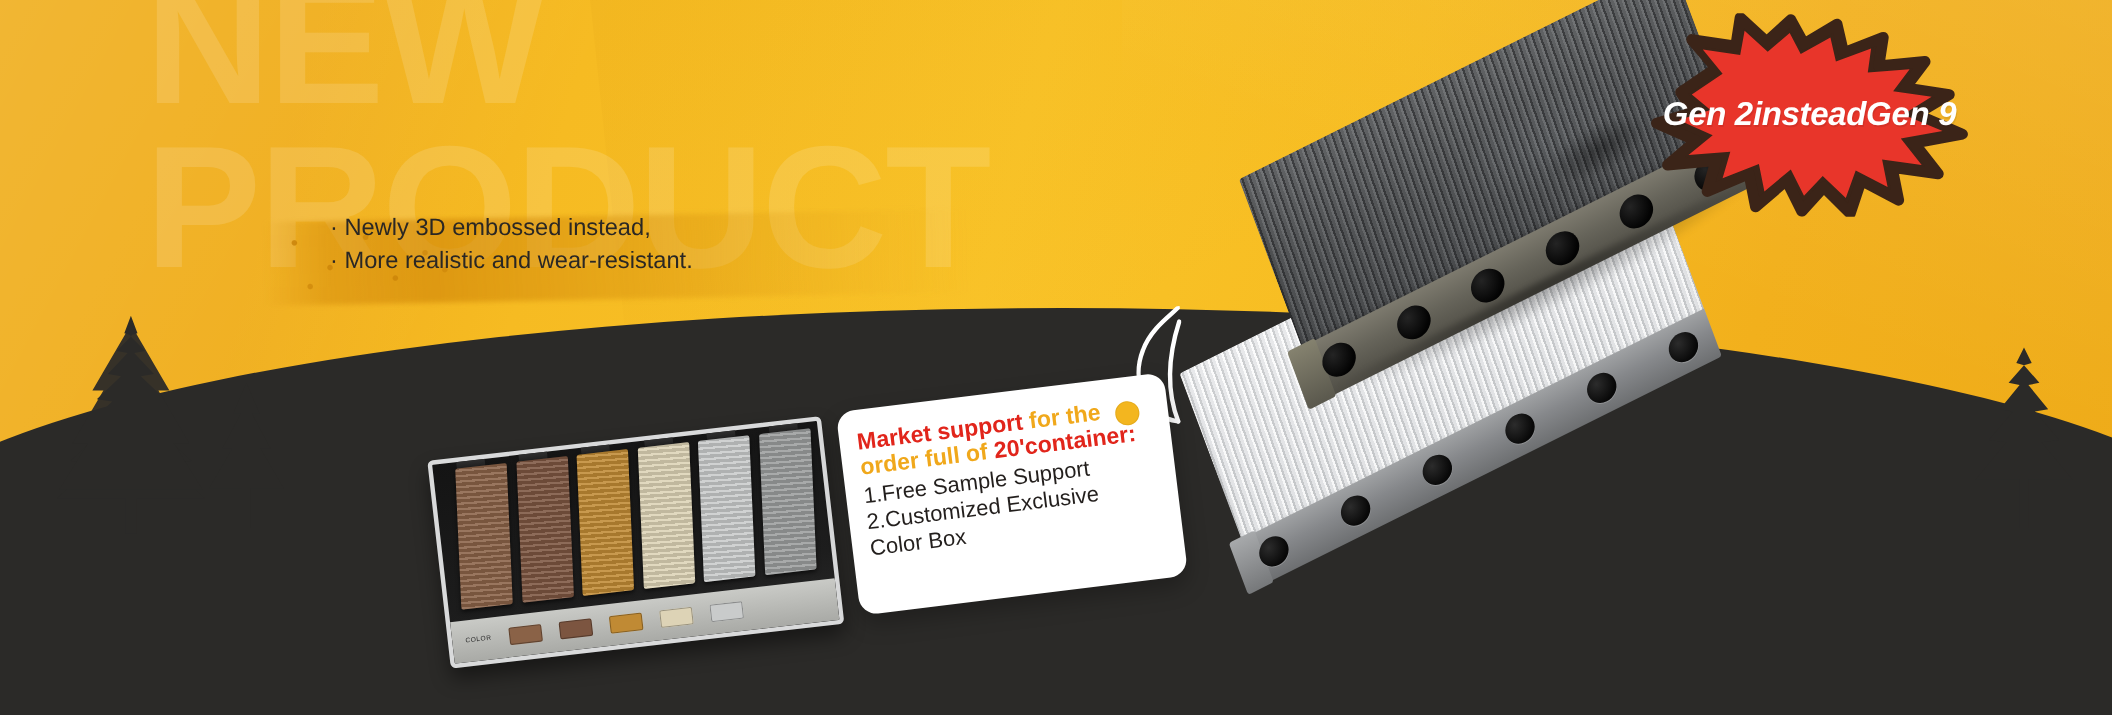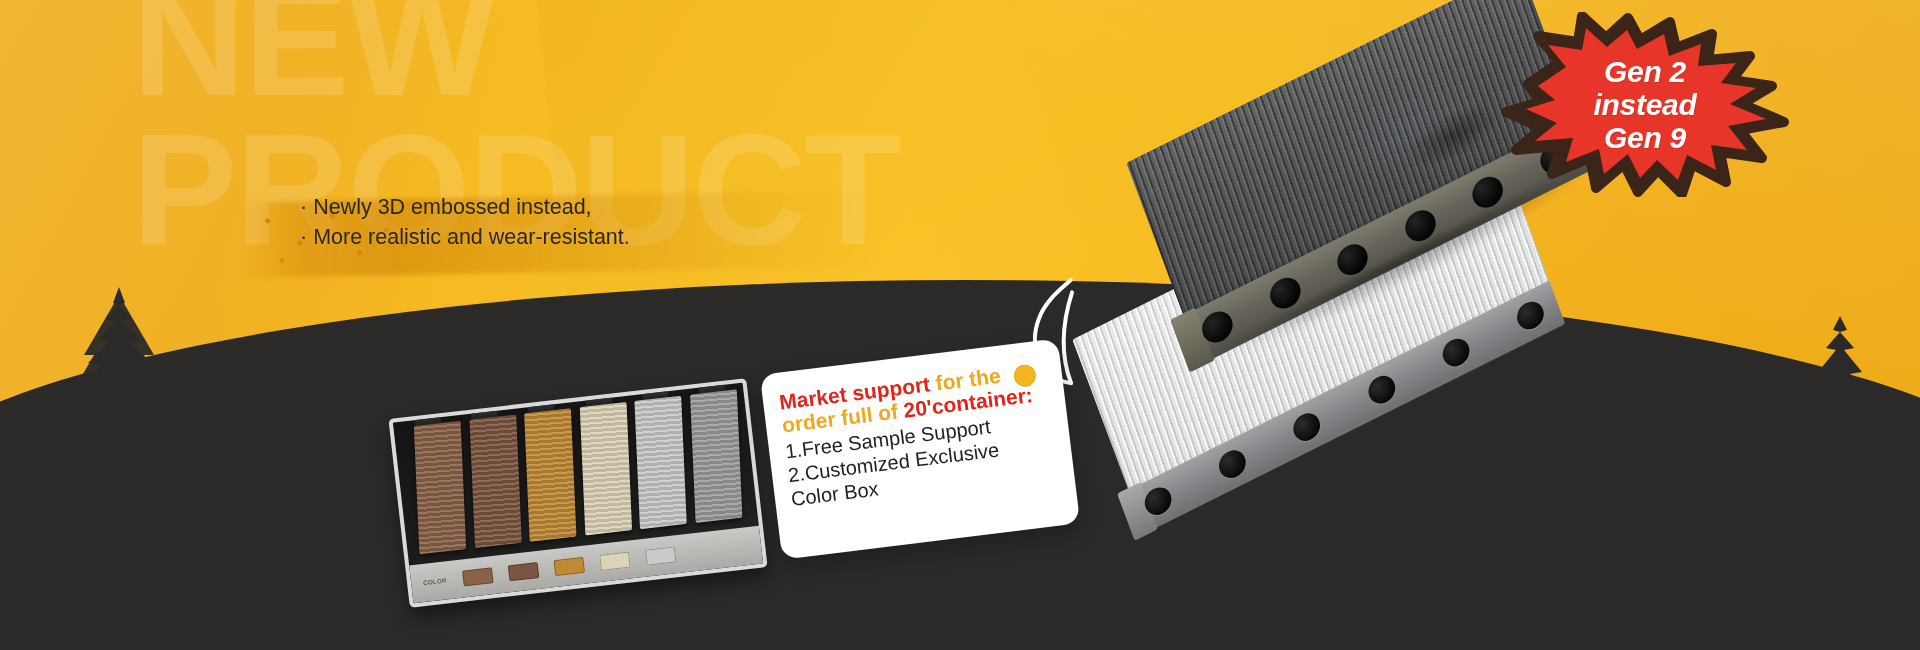--- a/index.html
+++ b/index.html
@@ -121,21 +121,21 @@
 
   
   .badge{
     position:absolute;
     left:1500px; top:12px;
     width:290px; height:185px;
   }
   .badge svg{ position:absolute; inset:0; width:100%; height:100%; }
   .badge-text{
     position:absolute; inset:0;
-    display:flex; flex-direction:column;
+    display:flex; flex-direction:row;
     align-items:center; justify-content:center;
     color:#ffffff; font-weight:700; font-style:italic;
     font-size:30px; line-height:1.09;
     text-align:center;
     letter-spacing:-0.3px;
     padding-top:2px;
     text-shadow:1px 1px 0 rgba(0,0,0,0.08);
   }
 
   

